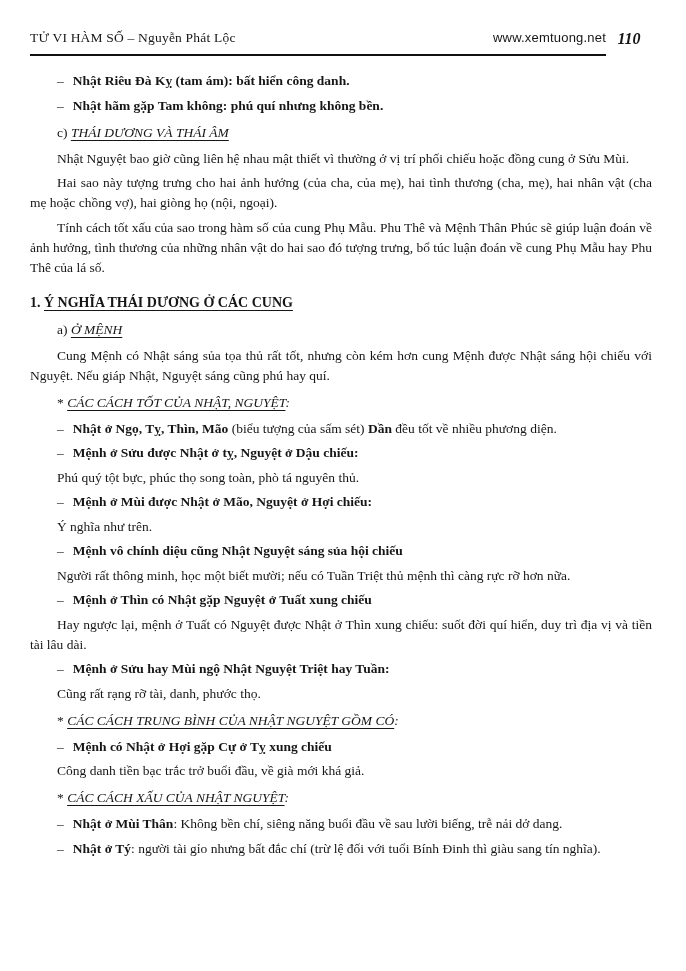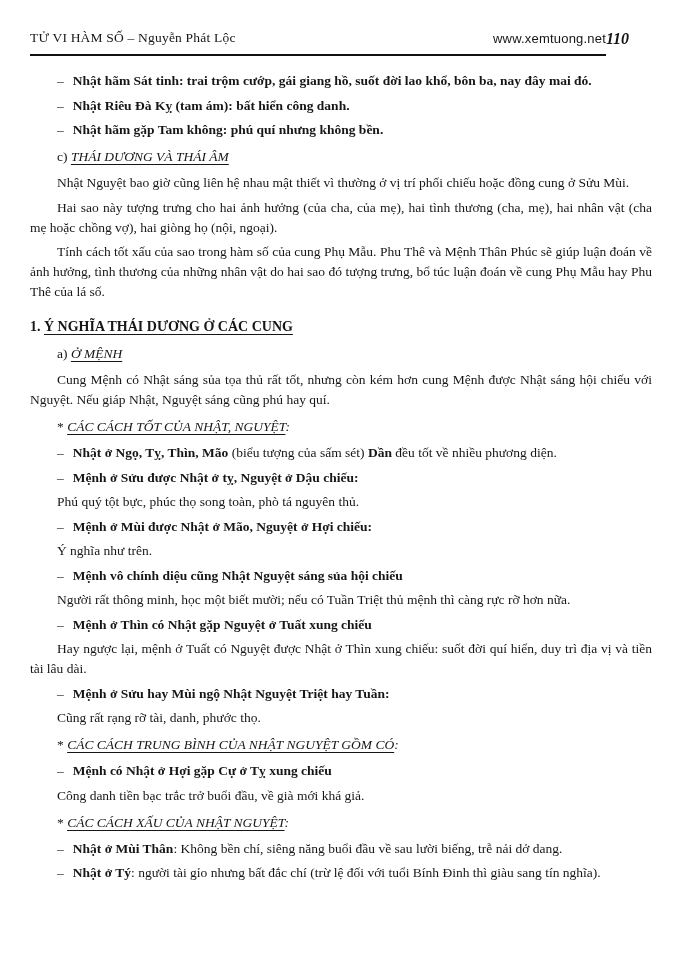--- a/index.html
+++ b/index.html
@@ -4,27 +4,27 @@
 <style>
   html,body { margin:0; padding:0; background:#e8e8e8; }
   .page {
     width:686px; height:971px; box-sizing:border-box;
     margin:0 auto; background:#ffffff; color:#161616;
     font-family:"Liberation Serif", serif;
     padding:30px 34px 0 30px; overflow:hidden;
   }
   header { display:flex; align-items:flex-end; }
   .rulezone {
-    flex:1; display:flex; justify-content:space-between; align-items:flex-end;
+    flex:1; display:flex; justify-content:space-between; align-items:flex-start;
     border-bottom:2px solid #111; padding-bottom:8px;gap:8px;
   }
   .book { font-size:13.5px; letter-spacing:.2px; }
   .site { font-family:"Liberation Sans", sans-serif; font-weight:normal; font-size:13px; letter-spacing:.2px; }
   .pageno {
-    width:46px; text-align:left; padding-bottom:8px;
+    width:46px; text-align:center; padding-bottom:8px;
     font-weight:bold; font-style:italic; font-size:16px;
   }
   main { margin-top:15px; font-size:13.5px; line-height:20px; text-align:justify; }
   main p { margin:0 0 4.5px 0; text-indent:27px; }
   p.h1 { text-indent:0; font-size:14px; margin:15px 0 7px 0; }
   p.h2 { margin:7px 0 6px 0; }
   p.hstar { margin:7px 0 6px 0; }
   .dash { padding-right:9px; }
   i u, b u, u { text-decoration-thickness:1px; text-underline-offset:3px; }
 </style>
@@ -33,21 +33,20 @@
 
 <div class="page">
   <header>
     <div class="rulezone">
       <span class="book">TỬ VI HÀM SỐ – Nguyễn Phát Lộc</span>
       <span class="site">www.xemtuong.net</span>
     </div>
     <span class="pageno">110</span>
   </header>
   <main id="content">
-      <p class="bullet"><span class="dash">–</span><b>Nhật hãm Sát tinh: trai trộm cướp, gái giang hồ, suốt đời lao khổ, bôn ba, nay đây mai đó.</b></p>
       <p class="bullet"><span class="dash">–</span><b>Nhật Riêu Đà Kỵ (tam ám): bất hiển công danh.</b></p>
       <p class="bullet"><span class="dash">–</span><b>Nhật hãm gặp Tam không: phú quí nhưng không bền.</b></p>
       <p class="h2"><span>c) </span><i><u>THÁI DƯƠNG VÀ THÁI ÂM</u></i></p>
       <p class="para"><span>Nhật Nguyệt bao giờ cũng liên hệ nhau mật thiết vì thường ở vị trí phối chiếu hoặc đồng cung ở Sửu Mùi.</span></p>
       <p class="para"><span>Hai sao này tượng trưng cho hai ảnh hưởng (của cha, của mẹ), hai tình thương (cha, mẹ), hai nhân vật (cha mẹ hoặc chồng vợ), hai giòng họ (nội, ngoại).</span></p>
       <p class="para"><span>Tính cách tốt xấu của sao trong hàm số của cung Phụ Mẫu. Phu Thê và Mệnh Thân Phúc sẽ giúp luận đoán về ảnh hưởng, tình thương của những nhân vật do hai sao đó tượng trưng, bổ túc luận đoán về cung Phụ Mẫu hay Phu Thê của lá số.</span></p>
       <p class="h1"><b>1. </b><b><u>Ý NGHĨA THÁI DƯƠNG Ở CÁC CUNG</u></b></p>
       <p class="h2"><span>a) </span><i><u>Ở MỆNH</u></i></p>
       <p class="para"><span>Cung Mệnh có Nhật sáng sủa tọa thủ rất tốt, nhưng còn kém hơn cung Mệnh được Nhật sáng hội chiếu với Nguyệt. Nếu giáp Nhật, Nguyệt sáng cũng phú hay quí.</span></p>
       <p class="hstar"><span>* </span><i><u>CÁC CÁCH TỐT CỦA NHẬT, NGUYỆT</u></i><i>:</i></p>

